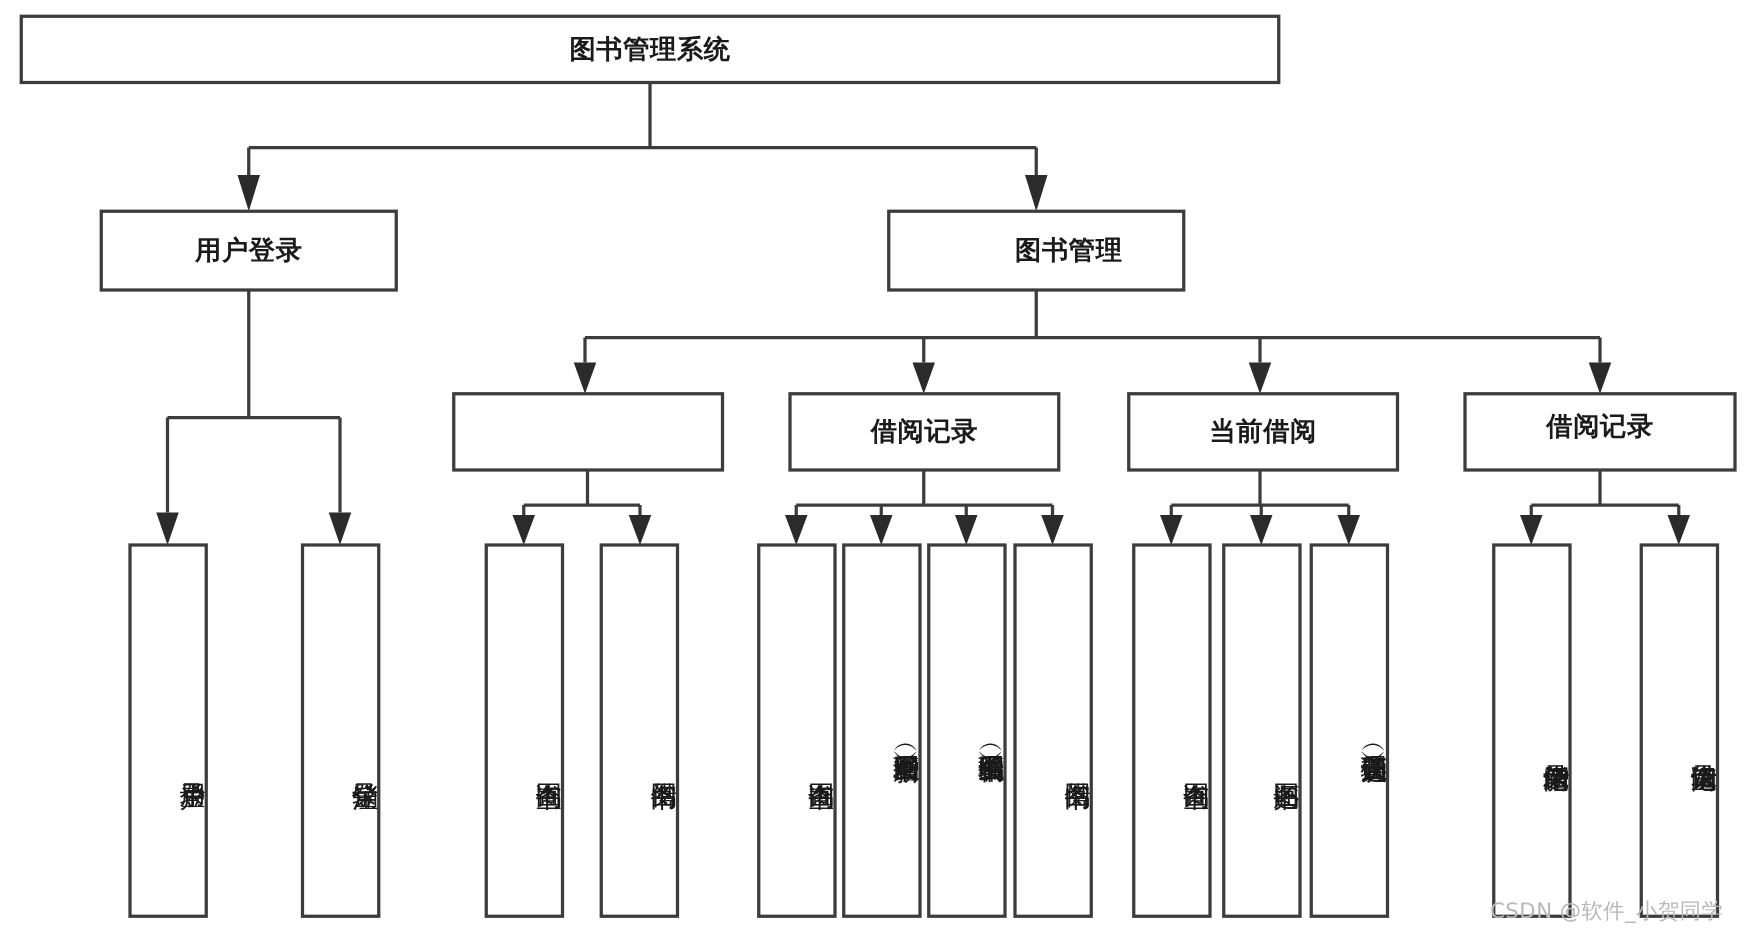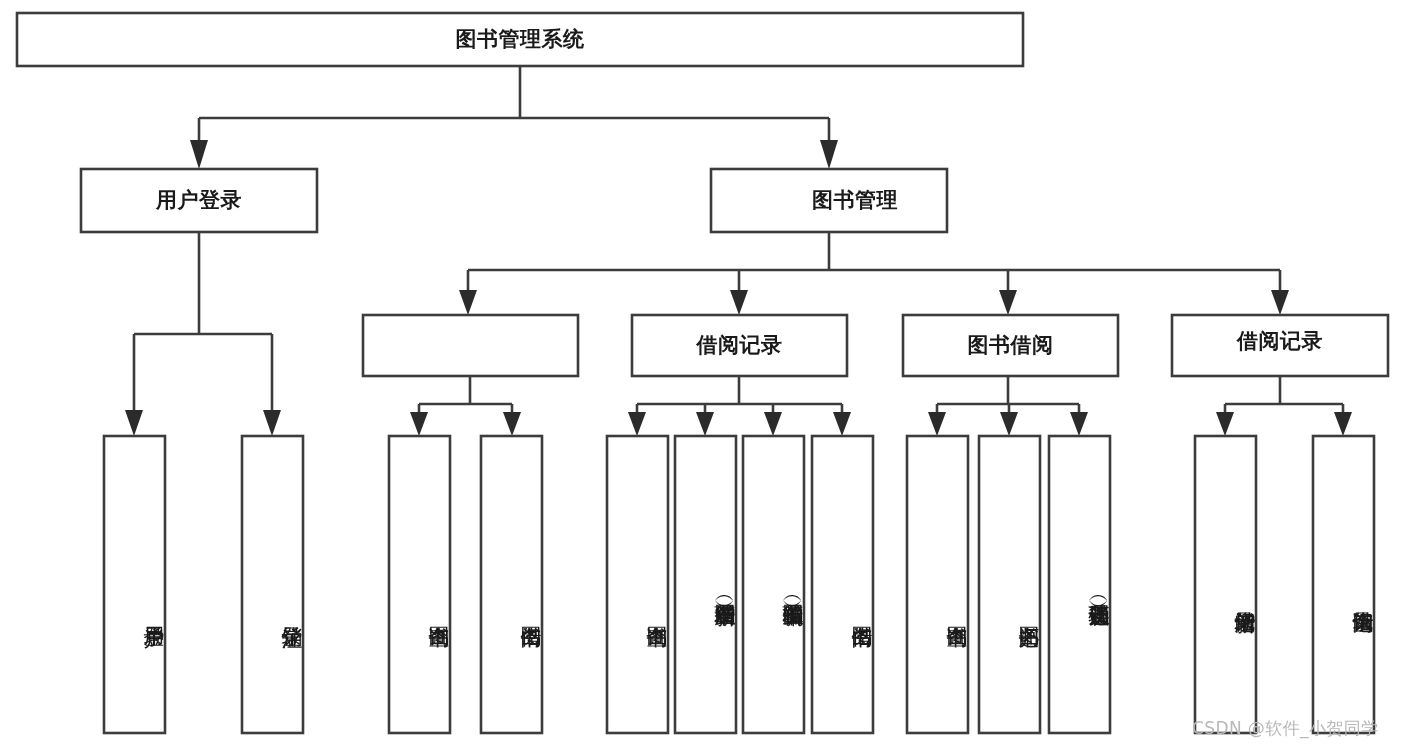--- a/index.html
+++ b/index.html
@@ -187,21 +187,21 @@
     <rect class="node-box" x="1195" y="436" width="61" height="297"></rect>
     <rect class="node-box" x="1313" y="436" width="61" height="297"></rect>
   </svg>
 
   <div class="node-label-h" style="left:17px; top:13px; width:1006px; height:53px;">图书管理系统</div>
 
   <div class="node-label-h" style="left:81px; top:169px; width:236px; height:63px;border-radius:28px;">用户登录</div>
   <div class="node-label-h" style="left:737px; top:169px; width:236px; height:63px;">图书管理</div>
 
   <div class="node-label-h" style="left:632px; top:315px; width:215px; height:61px;">借阅记录</div>
-  <div class="node-label-h" style="left:903px; top:315px; width:215px; height:61px;">图书借阅</div>
+  <div class="node-label-h" style="left:903px; top:315px; width:215px; height:61px;">当前借阅</div>
   <div class="node-label-h" style="left:1172px; top:315px; width:216px; height:53px;">借阅记录</div>
 
   <div class="node-label-v" style="left:104px; top:486px; width:61px; height:247px;">用户登录</div>
   <div class="node-label-v" style="left:242px; top:486px; width:61px; height:247px;">注销登录</div>
 
   <div class="node-label-v" style="left:389px; top:486px; width:61px; height:247px;">查询图书</div>
   <div class="node-label-v" style="left:481px; top:486px; width:61px; height:247px;">借阅图书</div>
 
   <div class="node-label-v" style="left:607px; top:486px; width:61px; height:247px;">查询图书</div>
   <div class="node-label-v" style="left:675px; top:442px; width:61px; height:291px;">新增图书（管理员）</div>

